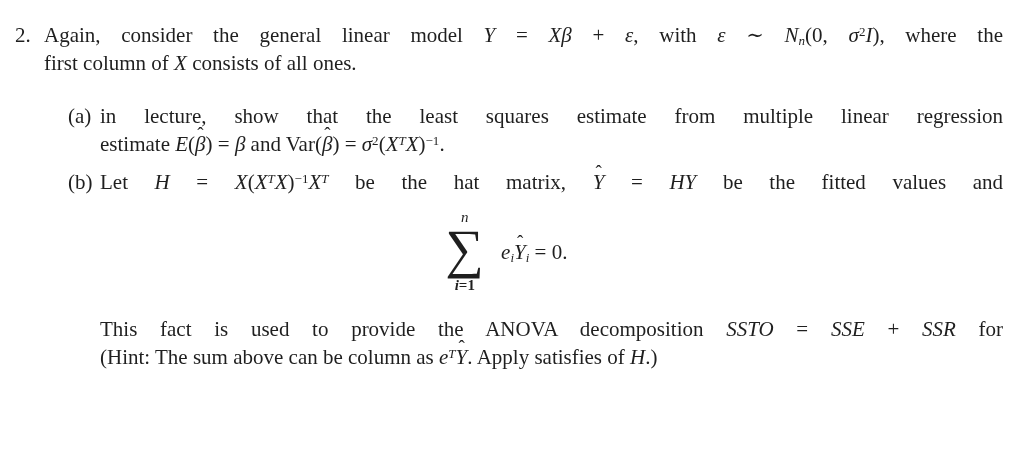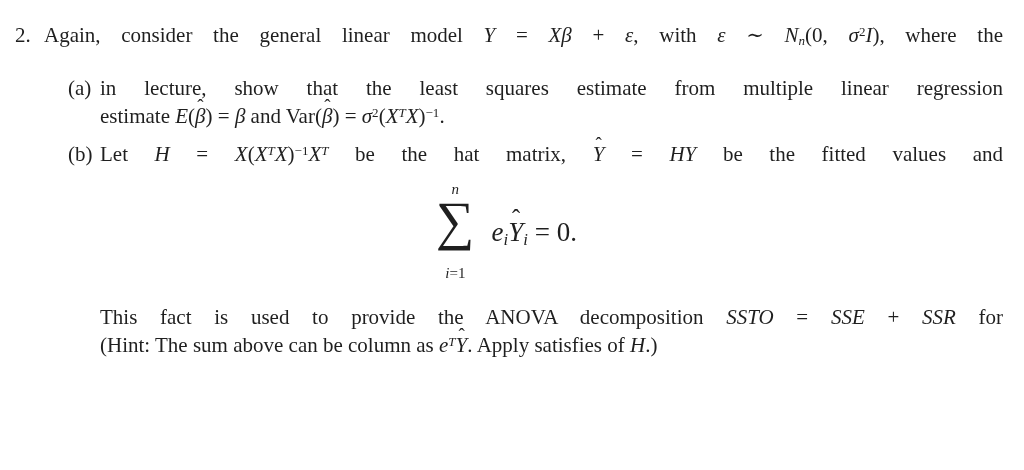--- a/index.html
+++ b/index.html
@@ -85,37 +85,39 @@
     font-size: 15px;
     line-height: 15px;
   }
   .sigma {
     font-size: 54px;
     line-height: 48px;
   }
   .sum-lower {
     font-size: 15px;
     line-height: 16px;
-    margin-top: 20px;
+    margin-top: 4px;
+    font-weight: bold;
   }
   .eq-body {
-    font-size: 27px;
+    font-size: 21px;
     line-height: 28px;
     margin-left: 12px;
   }
 </style>
 </head>
 <body>
 
 <div class="page">
 
   <div class="row">
     <div class="num">2.</div>
     <div class="flow">
       <div class="line j"><span>Again, consider the general linear model </span><span class="it">Y</span><span> = </span><span class="it">Xβ</span><span> + </span><span class="it">ε</span><span>, with </span><span class="it">ε</span><span> ∼ </span><span class="it cal">N</span><sub class="it">n</sub><span>(0, </span><span class="it">σ</span><sup>2</sup><span class="it">I</span><span>), where the</span></div>
+      <div class="line"><span>first column of </span><span class="it">X</span><span> consists of all ones.</span></div>
     </div>
   </div>
 
   <div class="part part-a">
     <div class="plabel">(a)</div>
     <div class="flow">
       <div class="line j"><span>in lecture, show that the least squares estimate from multiple linear regression</span></div>
       <div class="line"><span>estimate </span><span class="it">E</span><span>(</span><span class="it hat">β</span><span>) = </span><span class="it">β</span><span> and Var(</span><span class="it hat">β</span><span>) = </span><span class="it">σ</span><sup>2</sup><span>(</span><span class="it">X</span><sup class="it">T</sup><span class="it">X</span><span>)</span><sup>−1</sup><span>.</span></div>
     </div>
   </div>

